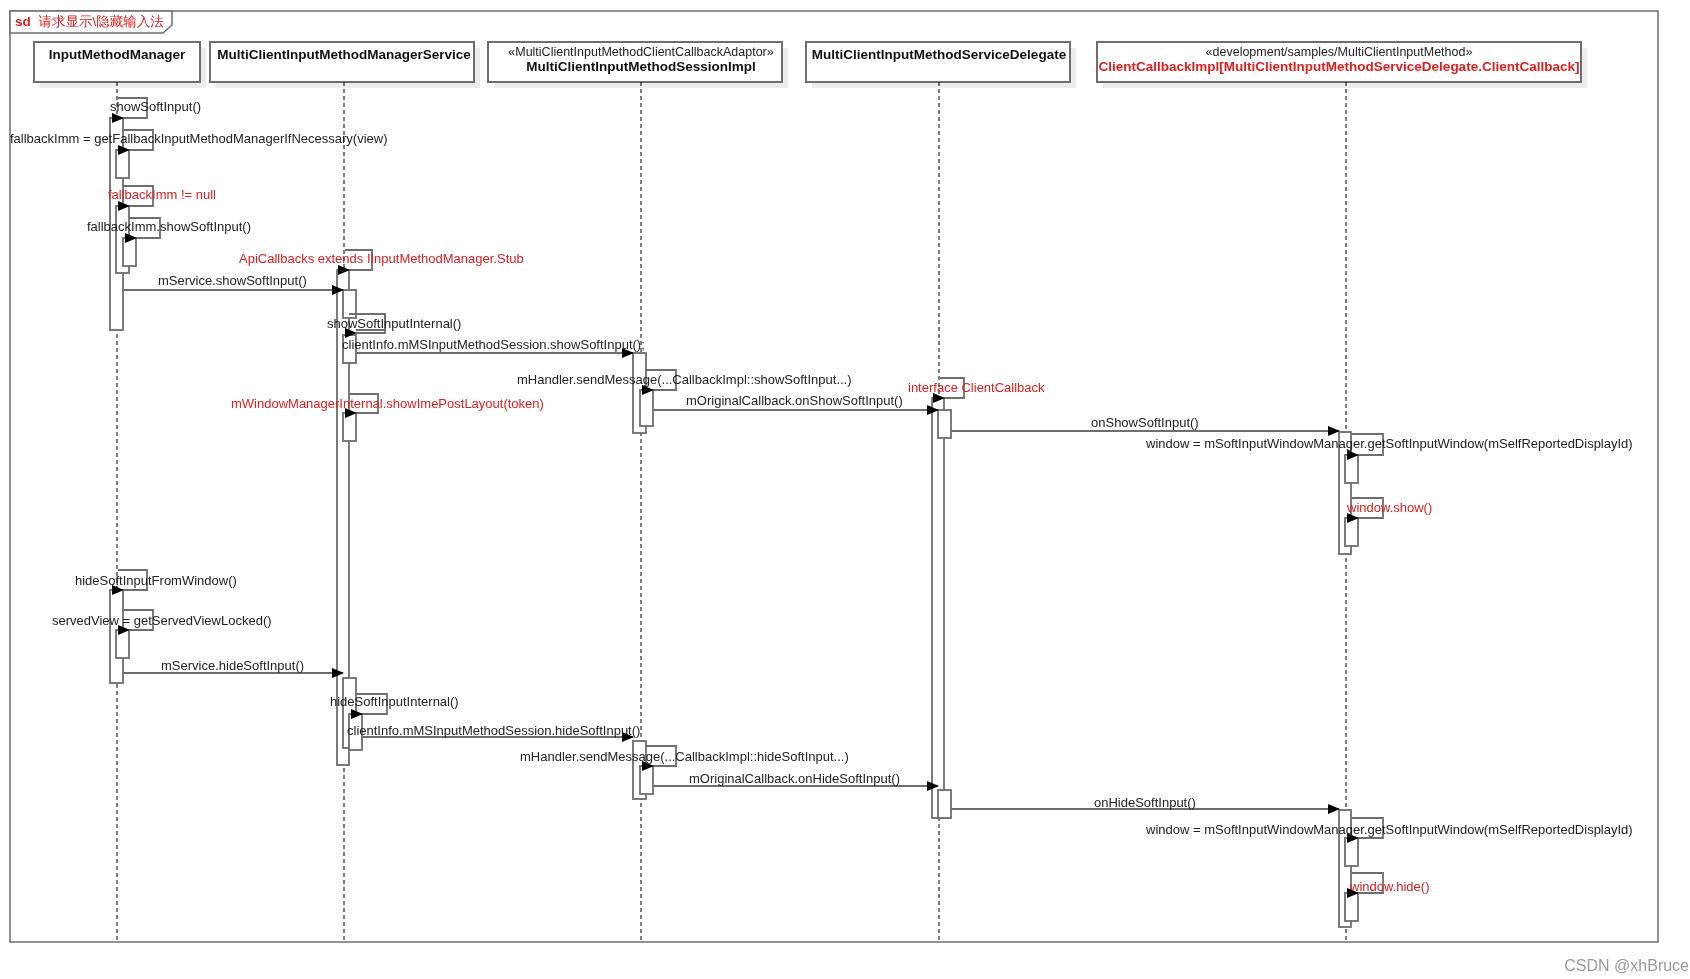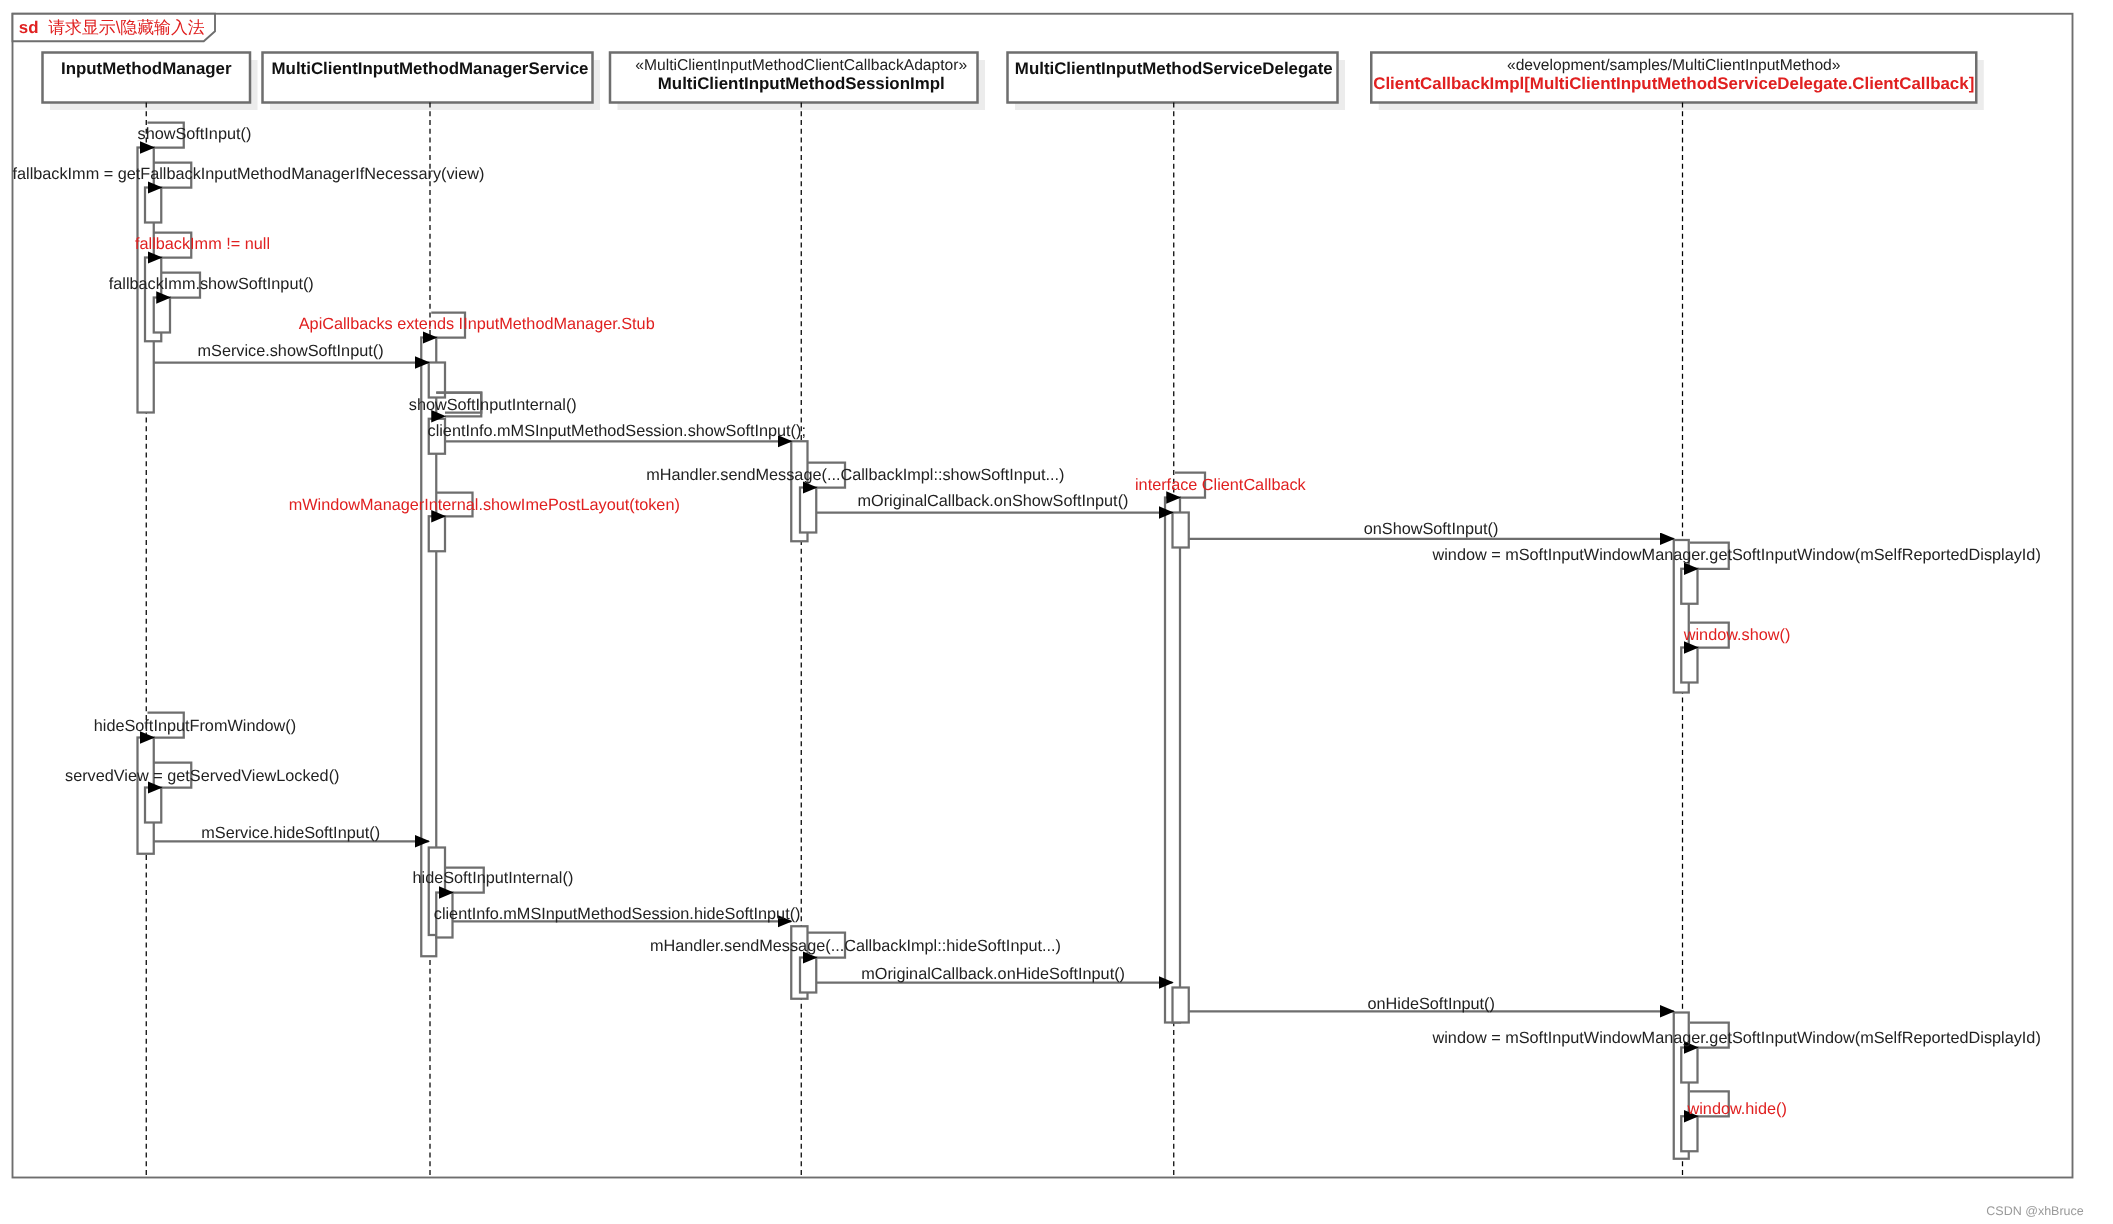--- a/index.html
+++ b/index.html
@@ -2,21 +2,21 @@
 <html><head>
 <meta charset="utf-8">
 <style>
   html,body{margin:0;padding:0;background:#fff;}
   body{width:1690px;height:979px;position:relative;overflow:hidden;font-family:"Liberation Sans",sans-serif;}
   svg{position:absolute;left:0;top:0;}
   .t{font-family:"Liberation Sans",sans-serif;font-size:13px;fill:#222;}
   .r{fill:#e02020;}
   .hdr{font-family:"Liberation Sans",sans-serif;font-size:13.5px;font-weight:bold;fill:#111;}
   .stereo{font-family:"Liberation Sans",sans-serif;font-size:12.5px;fill:#222;}
-  .wm{position:absolute;right:23px;bottom:4px;font-size:10px;color:#9a9a9a;font-family:"Liberation Sans",sans-serif;}
+  .wm{position:absolute;right:1px;bottom:4px;font-size:16px;color:#9a9a9a;font-family:"Liberation Sans",sans-serif;}
 </style>
 </head>
 <body>
 
 <svg width="1690" height="979" viewBox="0 0 1690 979" xmlns="http://www.w3.org/2000/svg">
   <defs>
     <marker id="ah" markerWidth="12" markerHeight="10" refX="11" refY="5" orient="auto" markerUnits="userSpaceOnUse">
       <path d="M0,0 L12,5 L0,10 z" fill="#000"></path>
     </marker>
     <marker id="ahl" markerWidth="12" markerHeight="10" refX="1" refY="5" orient="auto" markerUnits="userSpaceOnUse">

